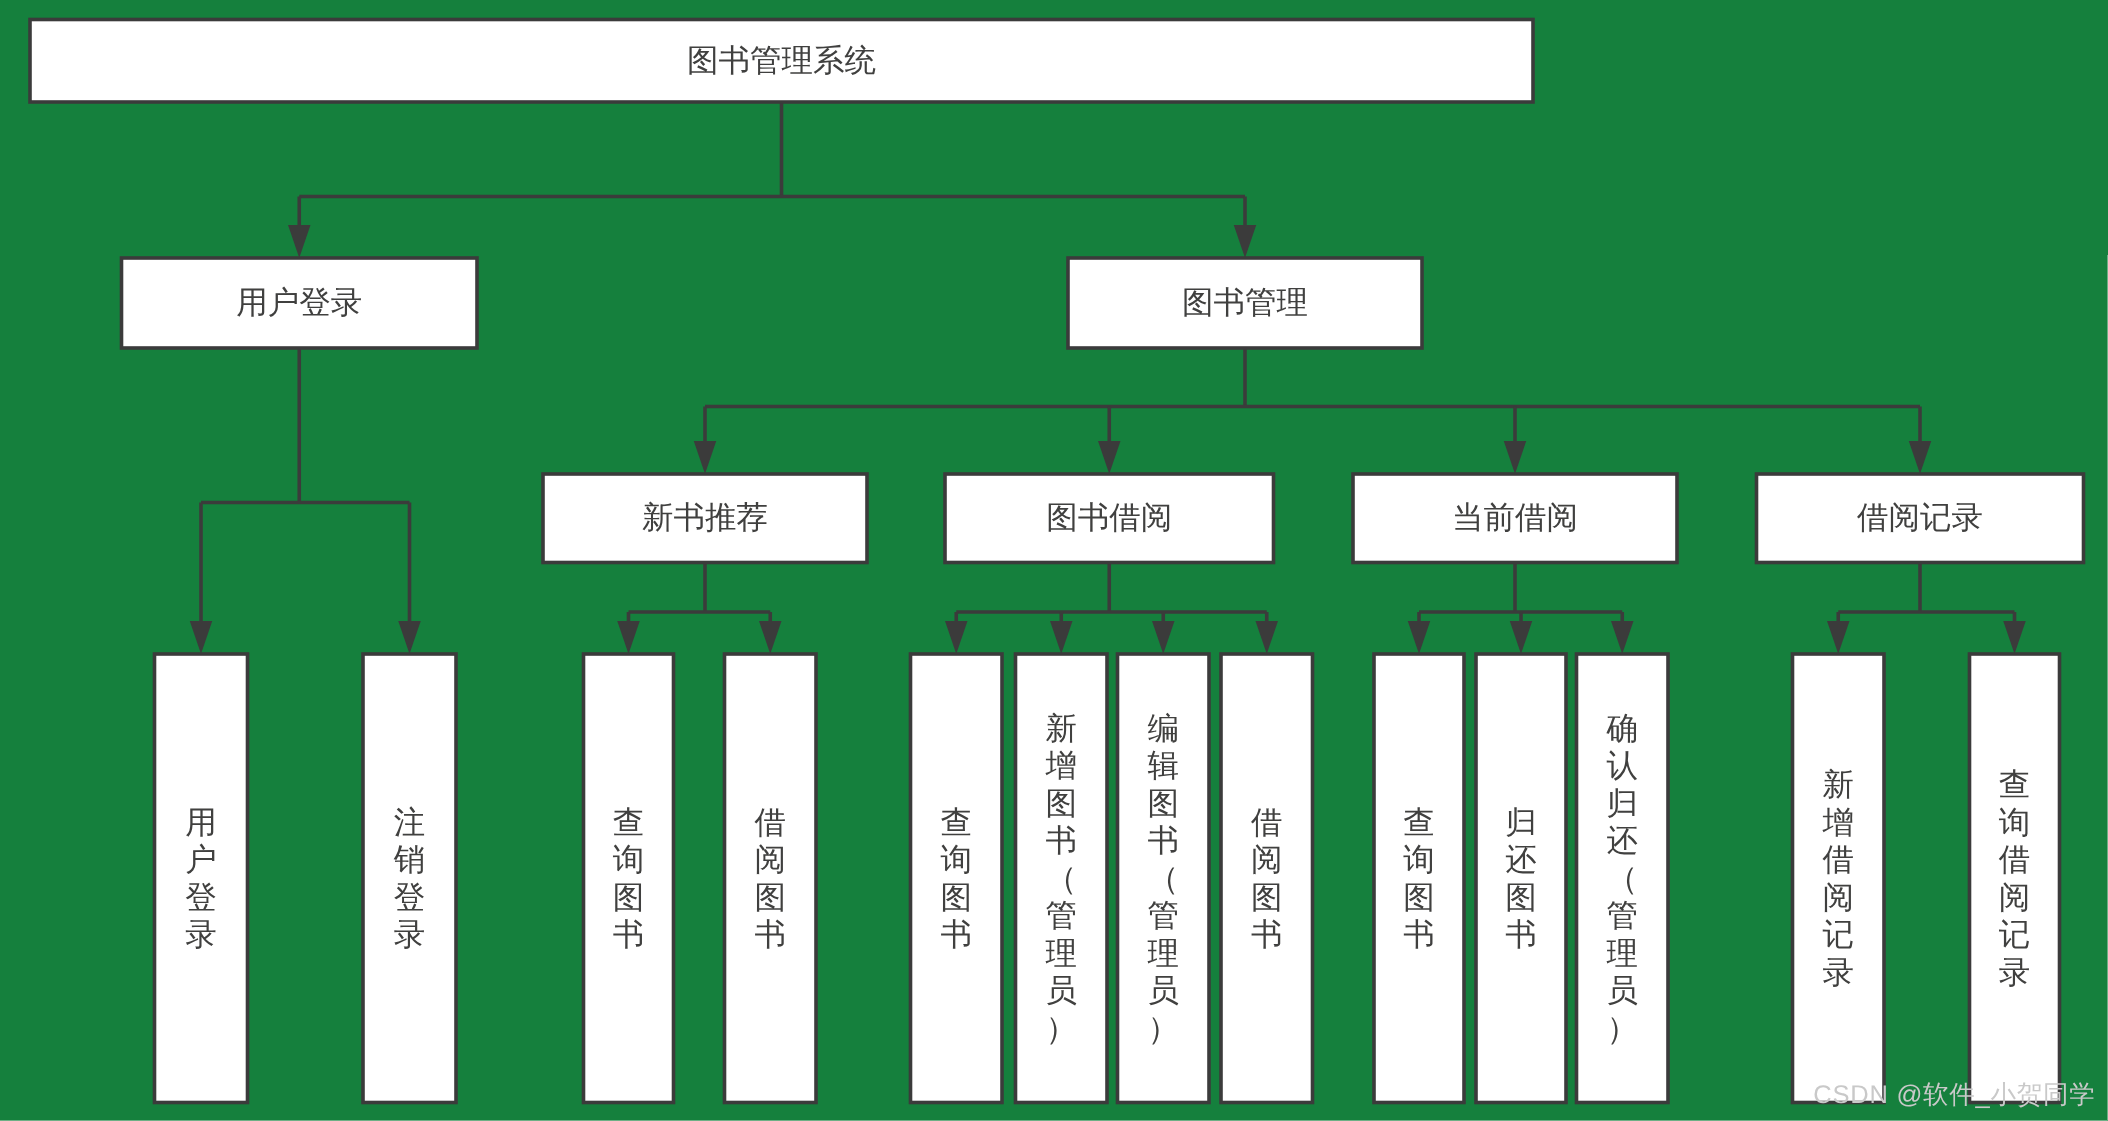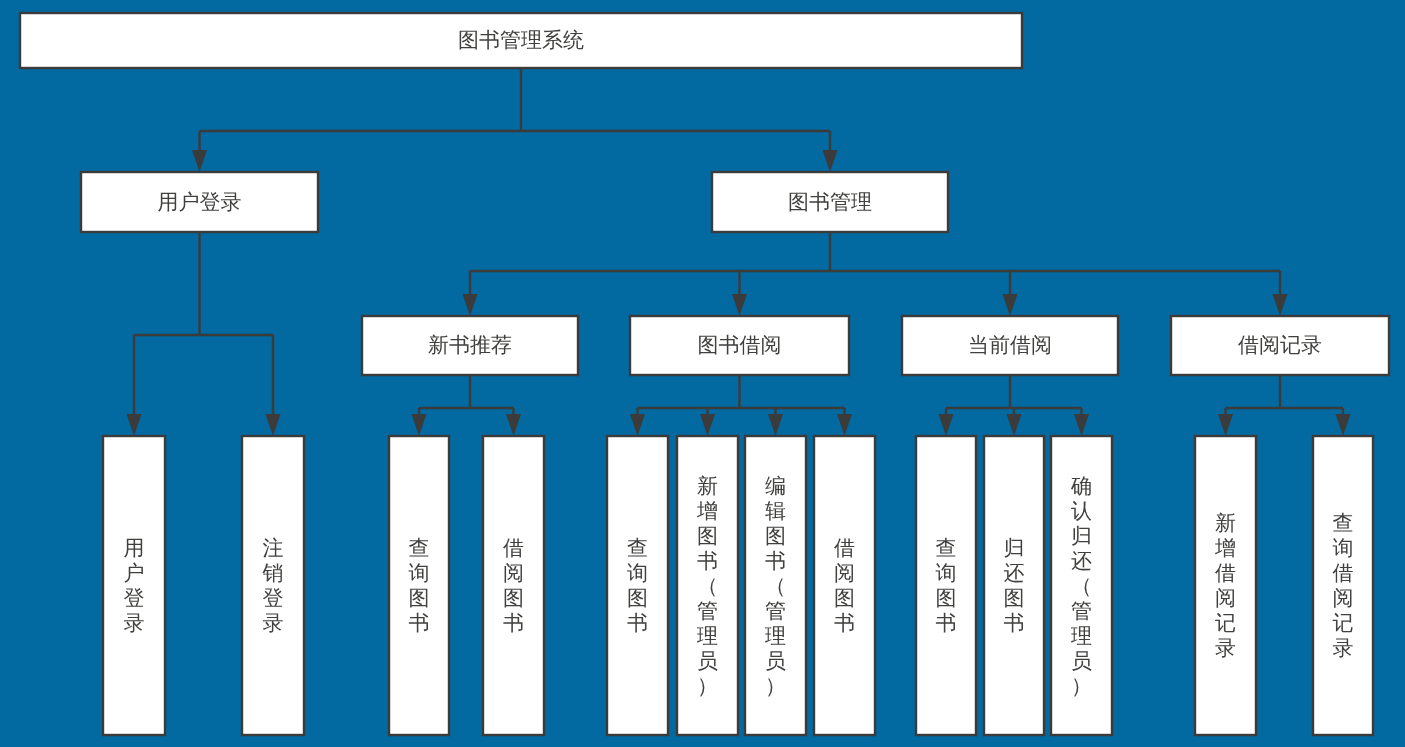--- a/index.html
+++ b/index.html
@@ -10,21 +10,21 @@
   body {
     width: 1405px;
     height: 747px;
     font-family: "Liberation Sans", "DejaVu Sans", sans-serif;
     overflow: hidden;
   }
   #diagram-root {
     position: relative;
     width: 1405px;
     height: 747px;
-    background: #0369a1;
+    background: #15803d;
   }
   svg#tree-svg {
     position: absolute;
     left: 0;
     top: 0;
     width: 1405px;
     height: 747px;
     display: block;
   }
   .node-box {
@@ -216,13 +216,14 @@
         <g>
           <rect x="1195" y="436" width="61" height="299" class="node-box"></rect>
           <text x="1225.5" y="530" class="node-label-vertical"><tspan x="1225.5" dy="0">新</tspan><tspan x="1225.5" dy="25">增</tspan><tspan x="1225.5" dy="25">借</tspan><tspan x="1225.5" dy="25">阅</tspan><tspan x="1225.5" dy="25">记</tspan><tspan x="1225.5" dy="25">录</tspan></text>
         </g>
         <g>
           <rect x="1313" y="436" width="60" height="299" class="node-box"></rect>
           <text x="1343" y="530" class="node-label-vertical"><tspan x="1343" dy="0">查</tspan><tspan x="1343" dy="25">询</tspan><tspan x="1343" dy="25">借</tspan><tspan x="1343" dy="25">阅</tspan><tspan x="1343" dy="25">记</tspan><tspan x="1343" dy="25">录</tspan></text>
         </g>
       </g>
   </svg>
+  <div class="watermark-text">CSDN @软件_小贺同学</div>
 </div>
 
 </body></html>

